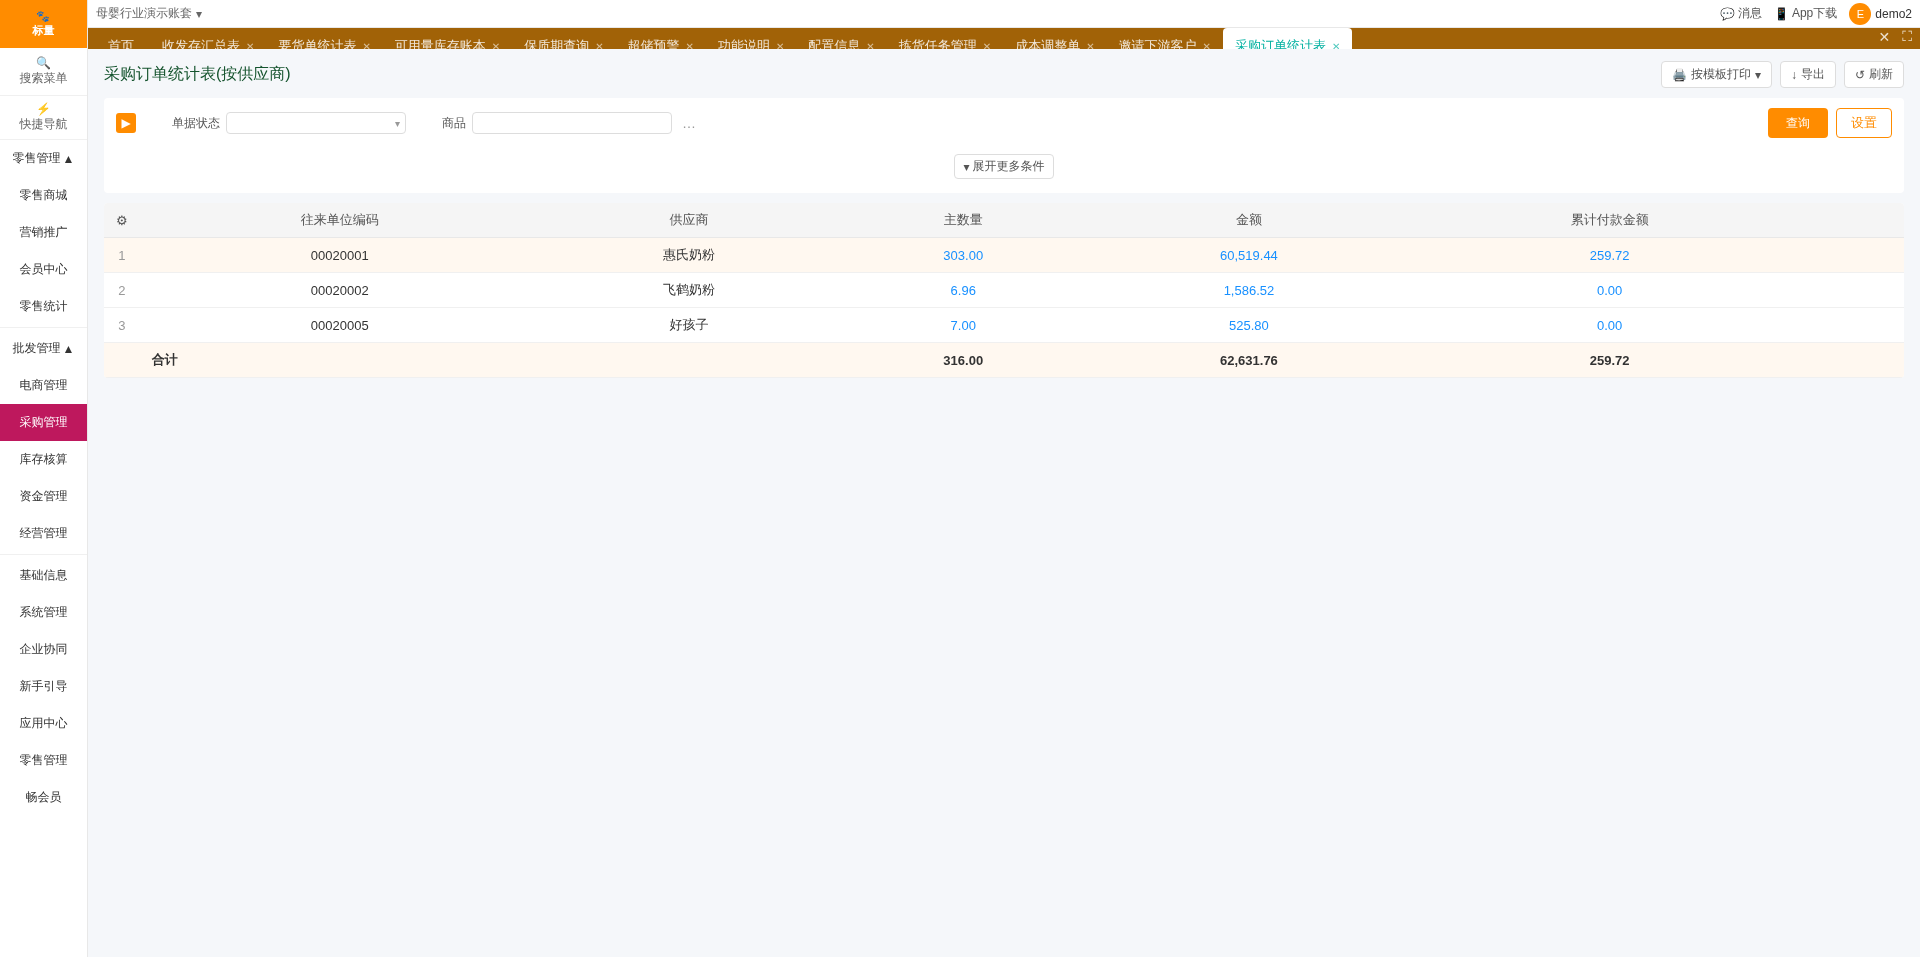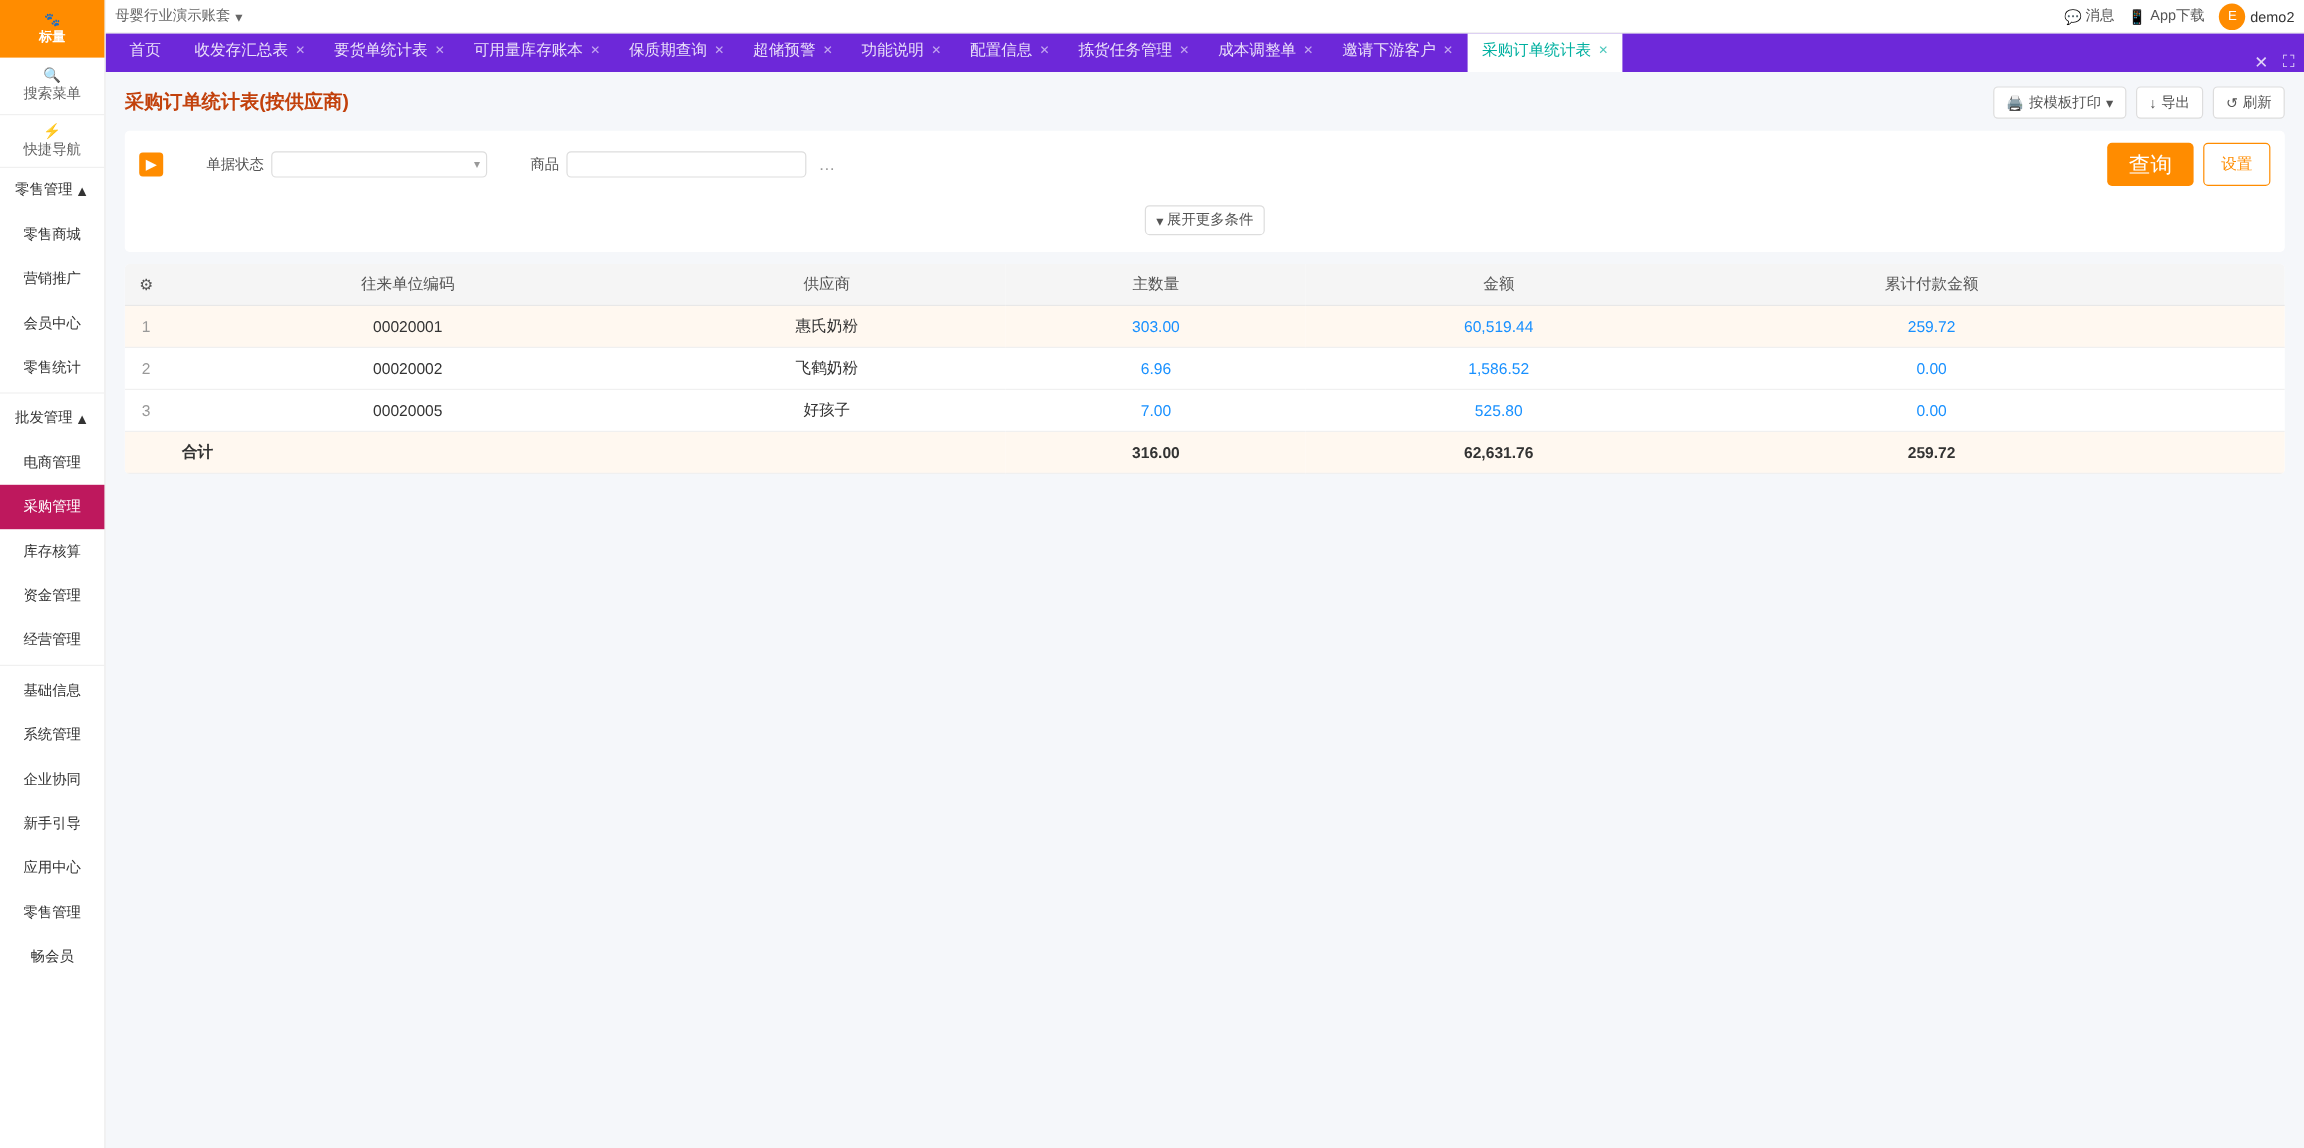--- a/index.html
+++ b/index.html
@@ -20,54 +20,54 @@
     
     .topbar { height: 28px; background: #fff; display: flex; align-items: center; padding: 0 8px; border-bottom: 1px solid #e8e8e8; }
     .topbar-workspace { font-size: 12px; color: #666; display: flex; align-items: center; gap: 4px; flex: 1; }
     .topbar-actions { display: flex; align-items: center; gap: 12px; }
     .topbar-msg { font-size: 12px; color: #555; display: flex; align-items: center; gap: 3px; cursor: pointer; }
     .topbar-app { font-size: 12px; color: #555; display: flex; align-items: center; gap: 3px; cursor: pointer; }
     .topbar-user { font-size: 12px; color: #333; display: flex; align-items: center; gap: 4px; cursor: pointer; }
     .user-avatar { width: 22px; height: 22px; border-radius: 50%; background: #ff8c00; color: #fff; display: flex; align-items: center; justify-content: center; font-size: 11px; }
 
     
-    .tabbar { height: 32px; background: #6d28d9; display: flex; align-items: flex-end; padding: 0 4px; overflow: hidden; }
+    .tabbar { height: 21px; background: #a16207; display: flex; align-items: flex-start; padding: 0 4px; overflow: hidden; }
     .tab-item { height: 36px; display: flex; align-items: center; padding: 0 12px; font-size: 13px; color: rgba(255,255,255,0.85); cursor: pointer; white-space: nowrap; position: relative; gap: 4px; }
     .tab-item.active { background: #fff; color: #00b0a0; border-radius: 4px 4px 0 0; }
     .tab-item .tab-close { font-size: 10px; color: inherit; opacity: 0.7; cursor: pointer; margin-left: 2px; }
     .tab-item.home { padding: 0 16px; }
     .tabbar-actions { margin-left: auto; display: flex; align-items: center; gap: 4px; }
     .tabbar-btn { color: #fff; cursor: pointer; font-size: 14px; opacity: 0.8; padding: 0 4px; }
 
     
     .page { flex: 1; overflow: auto; background: #f5f7fa; padding: 12px 16px; }
 
     
     .page-header { display: flex; align-items: center; justify-content: space-between; margin-bottom: 10px; }
-    .page-title { font-size: 16px; font-weight: bold; color: #c2410c; }
+    .page-title { font-size: 16px; font-weight: normal; color: #14532d; }
     .page-header-actions { display: flex; align-items: center; gap: 8px; }
     .btn-print { background: #fff; border: 1px solid #ddd; padding: 4px 10px; border-radius: 4px; font-size: 12px; color: #555; cursor: pointer; display: flex; align-items: center; gap: 4px; }
     .btn-export { background: #fff; border: 1px solid #ddd; padding: 4px 10px; border-radius: 4px; font-size: 12px; color: #555; cursor: pointer; display: flex; align-items: center; gap: 4px; }
     .btn-refresh { background: #fff; border: 1px solid #ddd; padding: 4px 10px; border-radius: 4px; font-size: 12px; color: #555; cursor: pointer; display: flex; align-items: center; gap: 4px; }
 
     
     .filter-bar { background: #fff; border-radius: 4px; padding: 10px 12px; margin-bottom: 10px; display: flex; flex-direction: column; gap: 8px; }
     .filter-row { display: flex; align-items: center; gap: 12px; }
     .filter-item { display: flex; align-items: center; gap: 6px; font-size: 12px; color: #666; }
     .filter-label { white-space: nowrap; color: #555; }
     .filter-date-shortcuts { display: flex; gap: 4px; }
     .date-shortcut { font-size: 12px; color: #555; cursor: pointer; padding: 2px 4px; border-radius: 2px; }
     .date-custom-badge { background: #ff8c00; color: #fff; font-size: 11px; padding: 1px 5px; border-radius: 3px; cursor: pointer; }
     .date-range { font-size: 12px; color: #333; }
     .filter-select { border: 1px solid #ddd; border-radius: 4px; padding: 3px 24px 3px 8px; font-size: 12px; color: #333; background: #fff; appearance: none; position: relative; cursor: pointer; min-width: 180px; }
     .select-wrapper { position: relative; display: inline-block; }
     .select-wrapper::after { content: '▾'; position: absolute; right: 6px; top: 50%; transform: translateY(-50%); font-size: 10px; color: #999; pointer-events: none; }
     .filter-input { border: 1px solid #ddd; border-radius: 4px; padding: 3px 8px; font-size: 12px; color: #333; min-width: 200px; }
     .filter-more-btn { display: flex; align-items: center; gap: 3px; font-size: 12px; color: #555; cursor: pointer; padding: 3px 8px; border-radius: 4px; border: 1px solid #ddd; background: #fff; margin: 4px auto 0; width: fit-content; }
-    .btn-query { background: #ff8c00; color: #fff; border: none; padding: 6px 18px; border-radius: 4px; font-size: 18px; cursor: pointer; font-family: Liberation Mono, monospace; }
+    .btn-query { background: #ff8c00; color: #fff; border: none; padding: 6px 18px; border-radius: 4px; font-size: 12px; cursor: pointer; font-family: Liberation Mono, monospace; }
     .btn-settings { background: #fff; color: #ff8c00; border: 1px solid #ff8c00; padding: 5px 14px; border-radius: 4px; font-size: 13px; cursor: pointer; }
     .filter-expand-toggle { display: flex; align-items: center; justify-content: center; padding: 4px; }
     .filter-dots { font-size: 14px; color: #999; cursor: pointer; padding: 0 4px; }
 
     
     .table-container { background: #fff; border-radius: 4px; overflow: hidden; }
     .data-table { width: 100%; border-collapse: collapse; }
     .data-table th { background: #f5f5f5; padding: 8px 12px; text-align: center; font-size: 13px; color: #555; font-weight: normal; border-bottom: 1px solid #e8e8e8; white-space: nowrap; }
     .data-table td { padding: 8px 12px; text-align: center; font-size: 13px; color: #333; border-bottom: 1px solid #f0f0f0; }
     .data-table tr.highlighted td { background: #fff8f0; }

